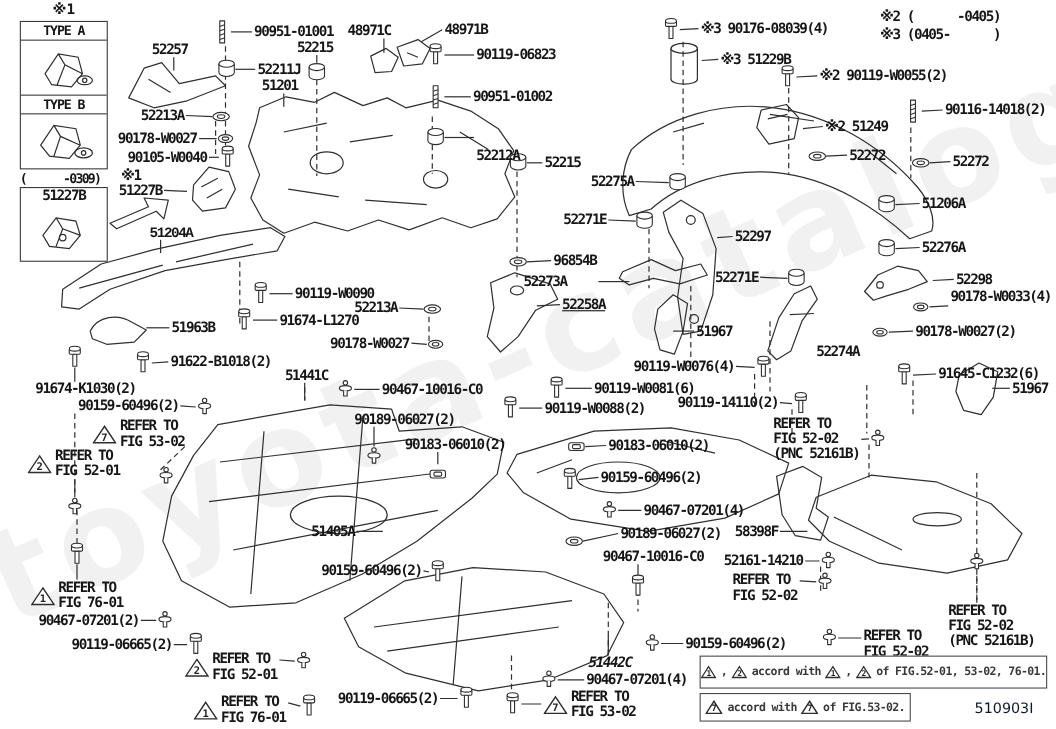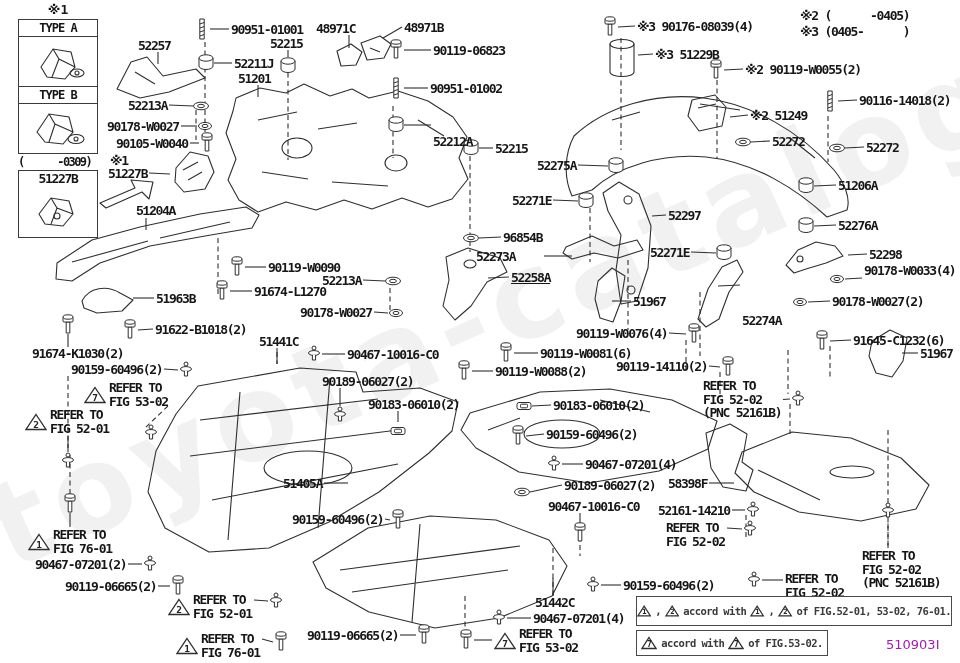--- a/index.html
+++ b/index.html
@@ -25,21 +25,21 @@
   .typebox{border:1.5px solid #3a3a3a;background:#fff;margin-top:2px;}
   .tb-head{border-bottom:1.5px solid #3a3a3a;text-align:center;
       font:700 12px/16px "DejaVu Sans Mono","DejaVu Sans",monospace;letter-spacing:-1px;color:#161616;}
   .tb-img{height:49px;border-bottom:1.5px solid #3a3a3a;position:relative;}
   .tb-img:last-child{border-bottom:none;}
   .range{font:700 12px/13px "DejaVu Sans Mono","DejaVu Sans",monospace;letter-spacing:-1.6px;
       color:#161616;margin-top:2px;white-space:pre;}
   .typebox2{border:1.5px solid #3a3a3a;background:#fff;margin-top:1px;height:66px;position:relative;}
   .tb-part{text-align:center;font:700 13px/15px "DejaVu Sans Mono","DejaVu Sans",monospace;
       letter-spacing:-1.3px;color:#161616;}
-  .fignum{position:absolute;left:886px;top:637px;font:400 13px "DejaVu Sans",sans-serif;color:#a21caf;}
+  .fignum{position:absolute;left:886px;top:637px;font:400 13px "DejaVu Sans",sans-serif;color:#0f172a;}
 </style>
 </head>
 <body>
 
 <div id="stage">
 
   <div class="wm">toyota-catalog.ru</div>
 
   <svg id="art" width="960" height="663" viewBox="0 0 960 663" stroke="#2f2f2f" stroke-width="1.1" fill="none" stroke-linejoin="round">
 
@@ -580,21 +580,21 @@
     <div class="plabel" style="left: 71px; top: 362px;">90159-60496(2)</div>
     <div class="plabel" style="left: 259px; top: 334px;">51441C</div>
     <div class="plabel" style="left: 347px; top: 347px;">90467-10016-C0</div>
     <div class="plabel" style="left: 322px; top: 374px;">90189-06027(2)</div>
     <div class="plabel" style="left: 368px; top: 397px;">90183-06010(2)</div>
     <div class="plabel" style="left: 283px; top: 476px;">51405A</div>
     <div class="plabel" style="left: 292px; top: 512px;">90159-60496(2)</div>
     <div class="plabel" style="left: 35px; top: 557px;">90467-07201(2)</div>
     <div class="plabel" style="left: 65px; top: 579px;">90119-06665(2)</div>
     <div class="plabel" style="left: 307px; top: 628px;">90119-06665(2)</div>
-    <div class="plabel" style="left: 535px; top: 595px;">51442C</div>
+    <div class="plabel" style="left: 535px; top: 595px; font-style: italic;">51442C</div>
     <div class="plabel" style="left: 533px; top: 611px;">90467-07201(4)</div>
     <div class="plabel" style="left: 623px; top: 578px;">90159-60496(2)</div>
     <div class="plabel" style="left: 658px; top: 503px;">52161-14210</div>
     <div class="plabel" style="left: 668px; top: 476px;">58398F</div>
     <div class="plabel" style="left: 585px; top: 457px;">90467-07201(4)</div>
     <div class="plabel" style="left: 564px; top: 478px;">90189-06027(2)</div>
     <div class="plabel" style="left: 548px; top: 499px;">90467-10016-C0</div>
     <div class="plabel" style="left: 546px; top: 427px;">90159-60496(2)</div>
     <div class="plabel" style="left: 553px; top: 398px;">90183-06010(2)</div>
     <div class="plabel" style="left: 576px; top: 326px;">90119-W0076(4)</div>

